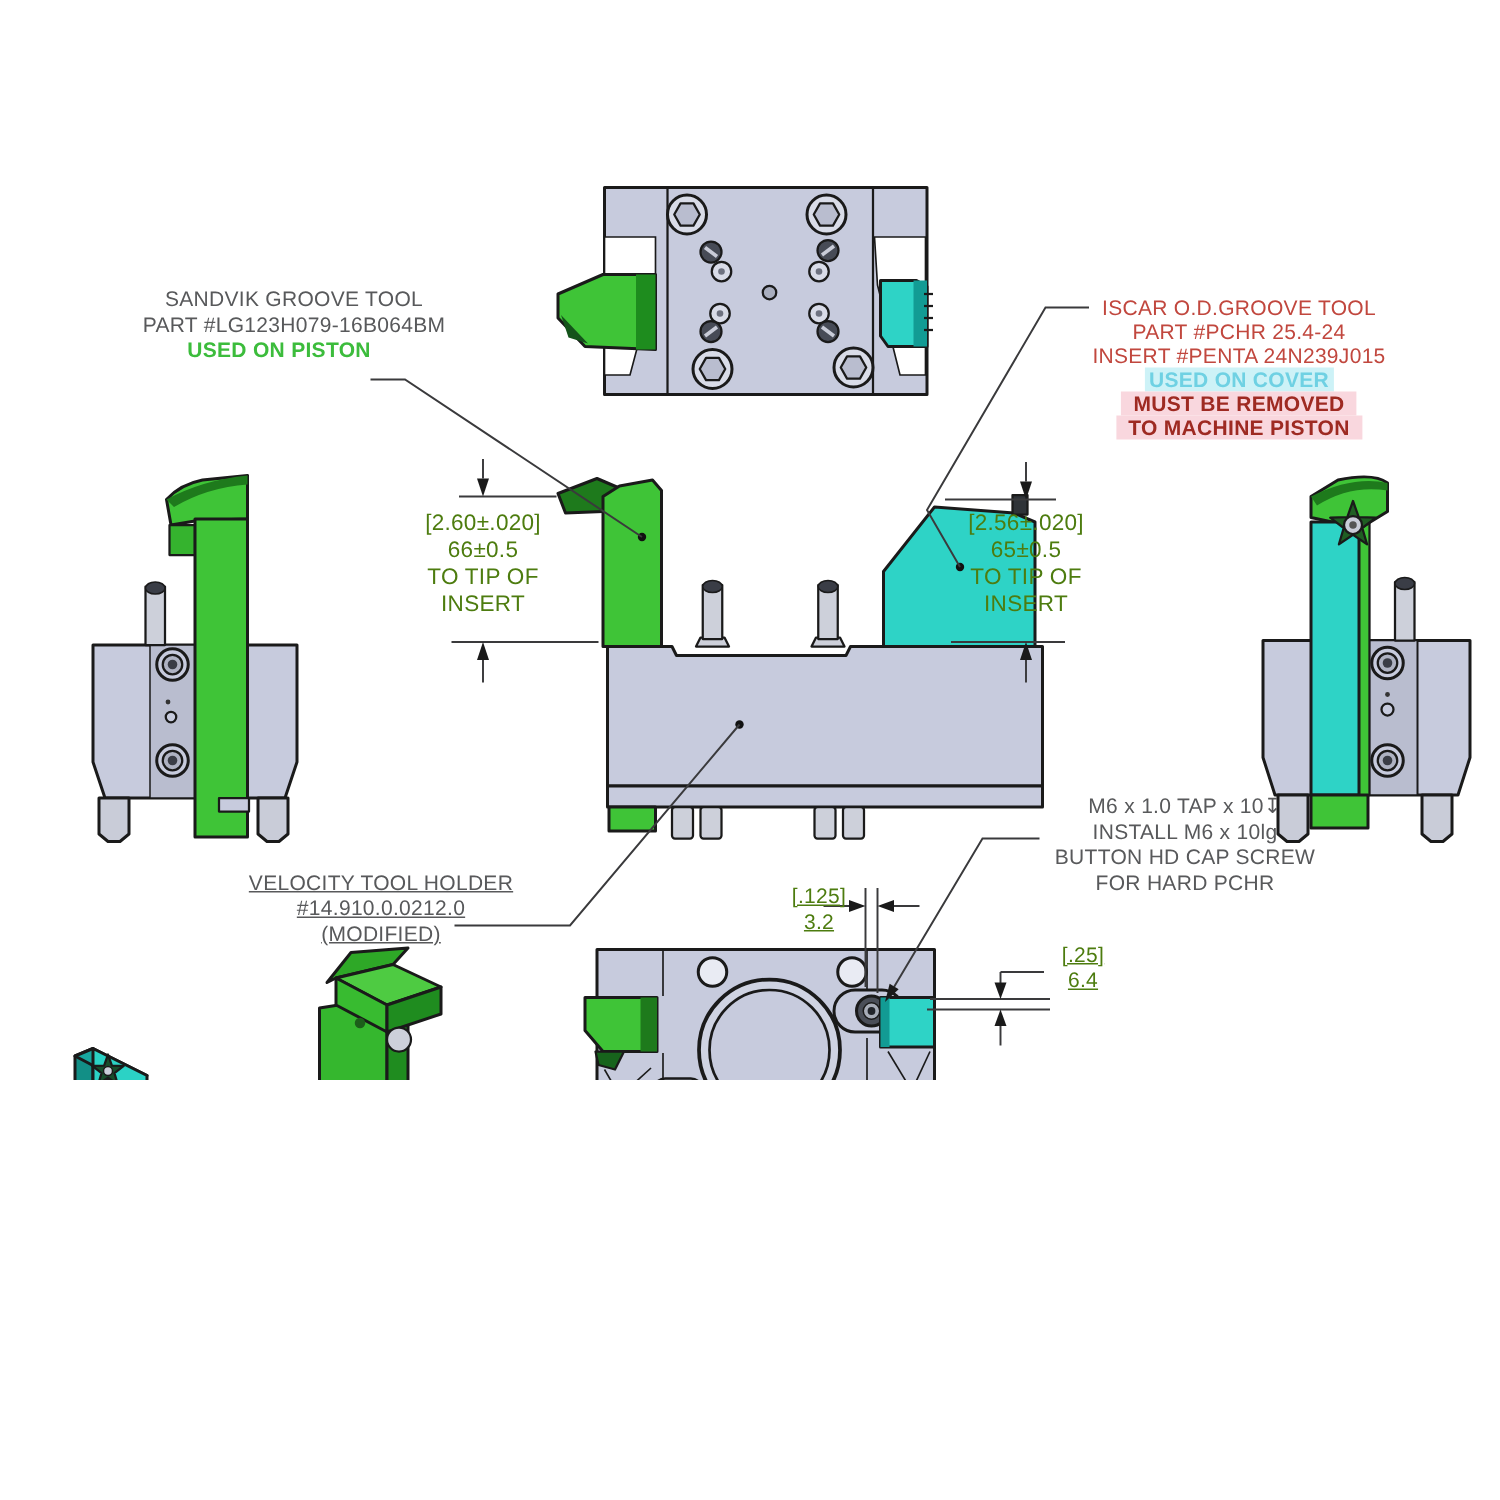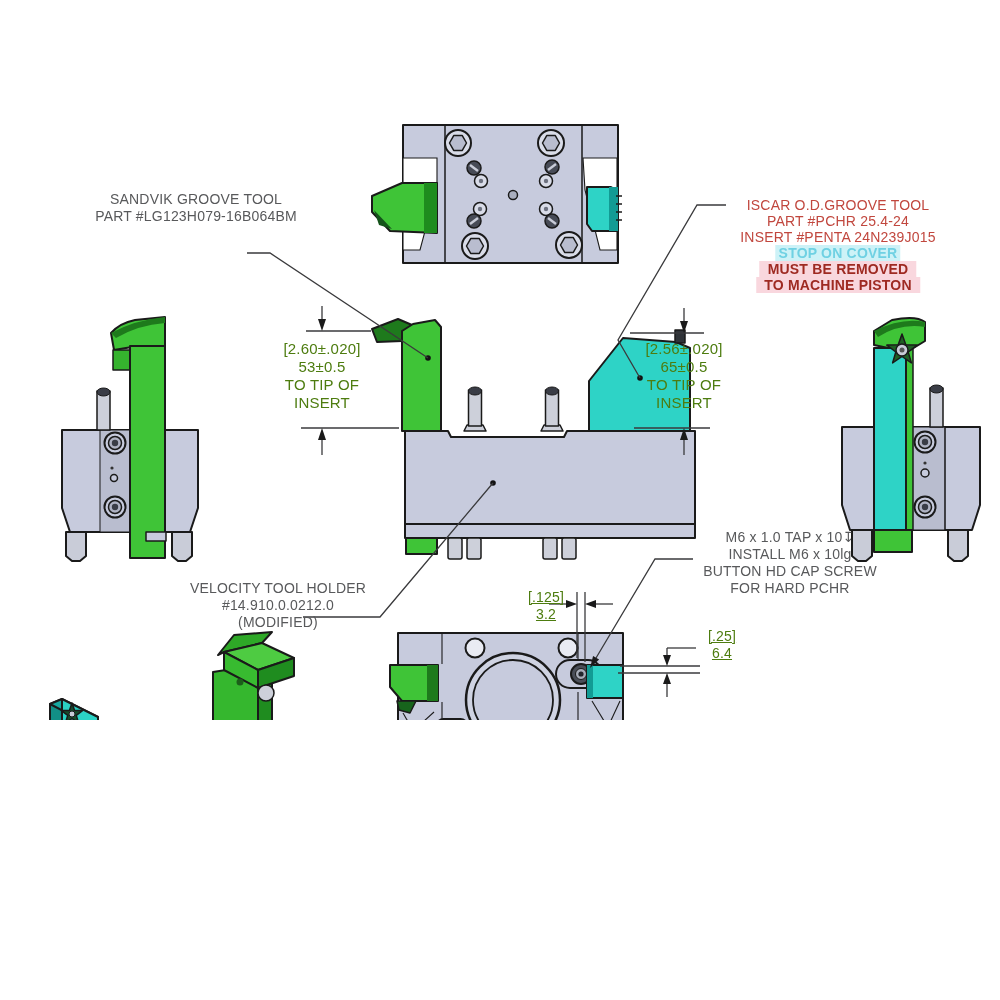--- a/index.html
+++ b/index.html
@@ -313,46 +313,47 @@
     <line x1="667" y1="648" x2="667" y2="656" class="dim"></line>
     <polygon points="667,666 663,655 671,655" class="arr"></polygon>
     <polygon points="667,673 663,684 671,684" class="arr"></polygon>
     <line x1="667" y1="684" x2="667" y2="697" class="dim"></line>
   </g>
 </svg>
 
 <div class="lbl" style="left:196px;top:191px;">
   <div>SANDVIK GROOVE TOOL</div>
   <div>PART #LG123H079-16B064BM</div>
-</div>
-
-<div class="lbl red-txt" style="left:826px;top:197px;line-height:16px;margin-left:12px;">
+  <div class="green-txt" style="margin-left:-20px;">USED ON PISTON</div>
+</div>
+
+<div class="lbl red-txt" style="left:826px;top:197px;line-height:16px;">
   <div>ISCAR O.D.GROOVE TOOL</div>
   <div>PART #PCHR 25.4-24</div>
   <div>INSERT #PENTA 24N239J015</div>
-  <div><span class="cyan-txt">STOP ON COVER</span></div>
+  <div><span class="cyan-txt">USED ON COVER</span></div>
   <div><span class="warn-txt">MUST BE REMOVED</span></div>
   <div><span class="warn-txt">TO MACHINE PISTON</span></div>
 </div>
 
 <div class="dimtxt" style="left:322px;top:340px;">
   <div>[2.60±.020]</div>
-  <div>53±0.5</div>
+  <div>66±0.5</div>
   <div>TO TIP OF</div>
   <div>INSERT</div>
 </div>
 
 <div class="dimtxt" style="left:684px;top:340px;">
   <div>[2.56±.020]</div>
   <div>65±0.5</div>
   <div>TO TIP OF</div>
   <div>INSERT</div>
 </div>
 
-<div class="lbl" style="left:278px;top:580px;">
+<div class="lbl" style="left:254px;top:580px;text-decoration:underline;">
   <div>VELOCITY TOOL HOLDER</div>
   <div>#14.910.0.0212.0</div>
   <div>(MODIFIED)</div>
 </div>
 
 <div class="lbl" style="left:762px;top:529px;margin-left:28px;">
   <div>M6 x 1.0 TAP x 10↧</div>
   <div>INSTALL M6 x 10lg</div>
   <div>BUTTON HD CAP SCREW</div>
   <div>FOR HARD PCHR</div>

